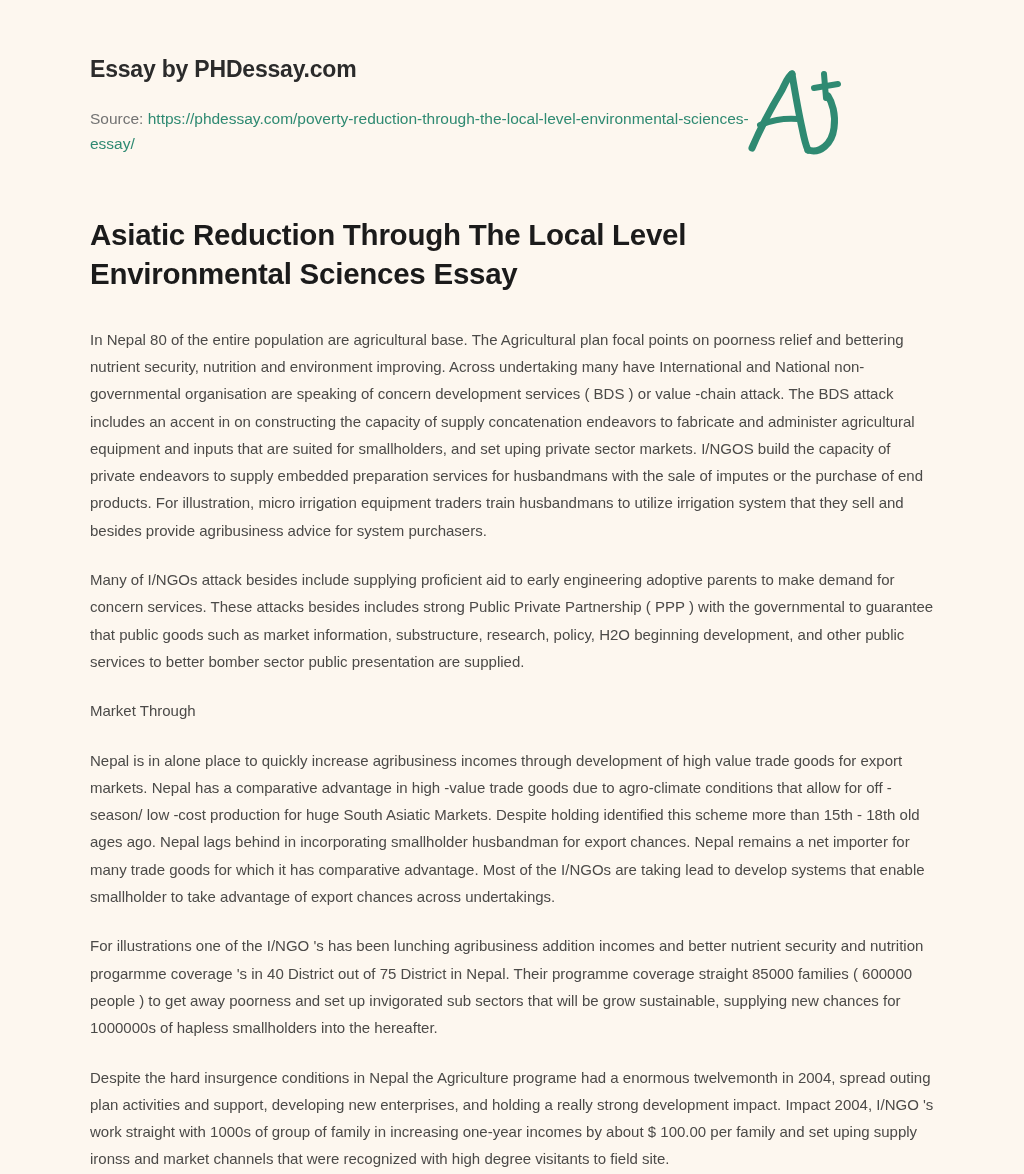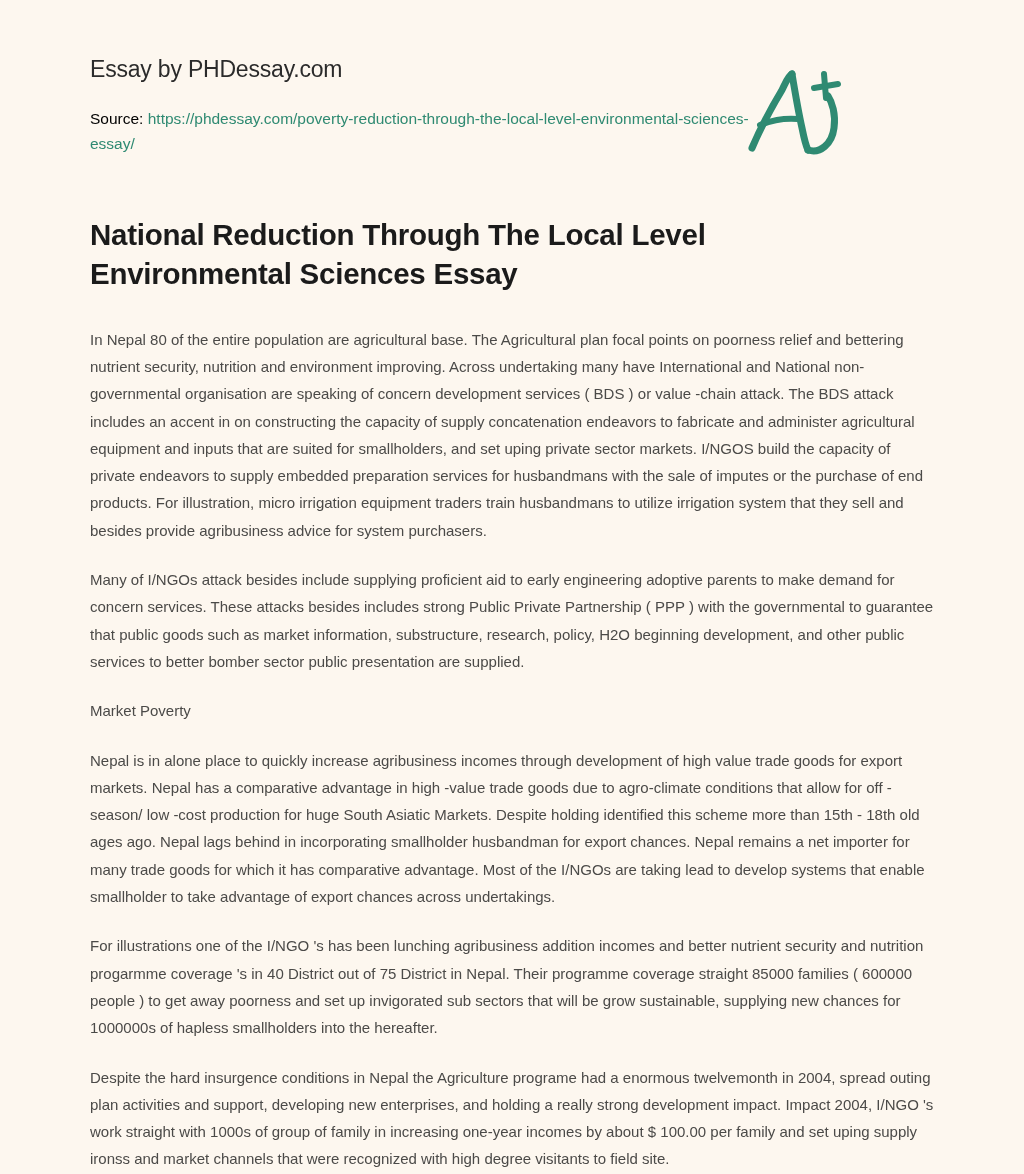--- a/index.html
+++ b/index.html
@@ -21,36 +21,36 @@
     box-sizing: border-box;
     padding: 0 90px;
   }
   
   .header {
     position: relative;
     padding-top: 56px;
   }
   .brand-title {
     font-size: 23px;
-    font-weight: normal;
+    font-weight: bold;
     color: #2b2b2b;
     letter-spacing: -0.2px;
     line-height: 1.2;
     margin: 0;
   }
   .source-line {
     margin-top: 22px;
     font-size: 15.5px;
     line-height: 1.62;
     color: #8c8c8c;
     max-width: 660px;
     word-break: break-all;
   }
   .source-label {
-    color: #000000;
+    color: #737373;
     text-align: right;
   }
   .source-url {
     color: #2f8a72;
     text-decoration: none;
   }
   .logo {
     position: absolute;
     top: 62px;
     right: 84px;
@@ -111,26 +111,26 @@
           <path d="M20 63 C32 58 46 56 58 57" stroke-width="6"></path>
           <path d="M68 88 C80 92 92 82 94 66 C96 52 92 40 88 34" stroke-width="7"></path>
           <path d="M74 26 L98 22" stroke-width="6"></path>
           <path d="M84 12 L86 36" stroke-width="6"></path>
         </g>
       </svg>
     </div>
   </div>
 
   <div class="article">
-    <h2 class="doc-title">National Reduction Through The Local Level Environmental Sciences Essay</h2>
+    <h2 class="doc-title">Asiatic Reduction Through The Local Level Environmental Sciences Essay</h2>
 
     <div class="body-copy">
       <p class="para">In Nepal 80 of the entire population are agricultural base. The Agricultural plan focal points on poorness relief and bettering nutrient security, nutrition and environment improving. Across undertaking many have International and National non-governmental organisation are speaking of concern development services ( BDS ) or value -chain attack. The BDS attack includes an accent in on constructing the capacity of supply concatenation endeavors to fabricate and administer agricultural equipment and inputs that are suited for smallholders, and set uping private sector markets. I/NGOS build the capacity of private endeavors to supply embedded preparation services for husbandmans with the sale of imputes or the purchase of end products. For illustration, micro irrigation equipment traders train husbandmans to utilize irrigation system that they sell and besides provide agribusiness advice for system purchasers.</p>
       <p class="para">Many of I/NGOs attack besides include supplying proficient aid to early engineering adoptive parents to make demand for concern services. These attacks besides includes strong Public Private Partnership ( PPP ) with the governmental to guarantee that public goods such as market information, substructure, research, policy, H2O beginning development, and other public services to better bomber sector public presentation are supplied.</p>
-      <p class="para">Market Poverty</p>
+      <p class="para">Market Through</p>
       <p class="para">Nepal is in alone place to quickly increase agribusiness incomes through development of high value trade goods for export markets. Nepal has a comparative advantage in high -value trade goods due to agro-climate conditions that allow for off -season/ low -cost production for huge South Asiatic Markets. Despite holding identified this scheme more than 15th - 18th old ages ago. Nepal lags behind in incorporating smallholder husbandman for export chances. Nepal remains a net importer for many trade goods for which it has comparative advantage. Most of the I/NGOs are taking lead to develop systems that enable smallholder to take advantage of export chances across undertakings.</p>
       <p class="para">For illustrations one of the I/NGO 's has been lunching agribusiness addition incomes and better nutrient security and nutrition progarmme coverage 's in 40 District out of 75 District in Nepal. Their programme coverage straight 85000 families ( 600000 people ) to get away poorness and set up invigorated sub sectors that will be grow sustainable, supplying new chances for 1000000s of hapless smallholders into the hereafter.</p>
       <p class="para">Despite the hard insurgence conditions in Nepal the Agriculture programe had a enormous twelvemonth in 2004, spread outing plan activities and support, developing new enterprises, and holding a really strong development impact. Impact 2004, I/NGO 's work straight with 1000s of group of family in increasing one-year incomes by about $ 100.00 per family and set uping supply ironss and market channels that were recognized with high degree visitants to field site.</p>
 
     </div>
   </div>
 
 </div>
 
 </body></html>

